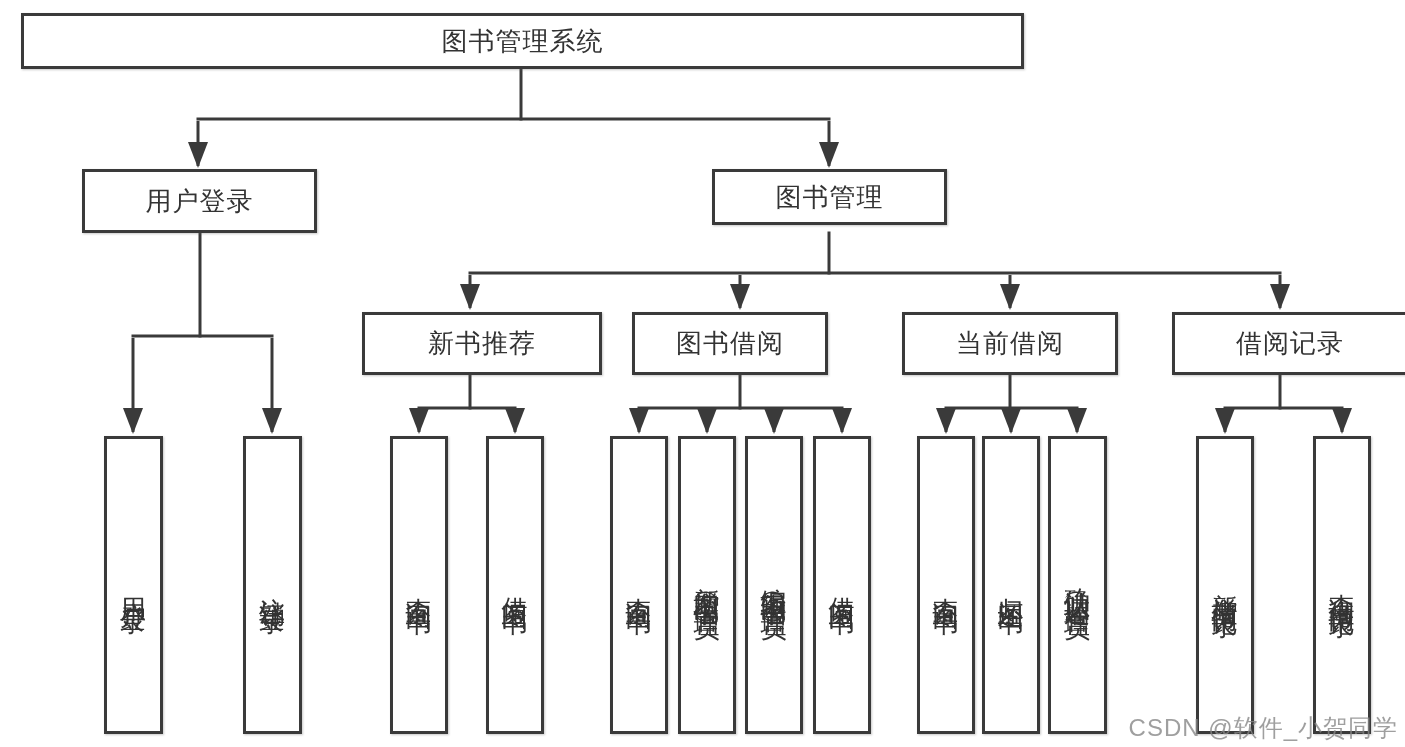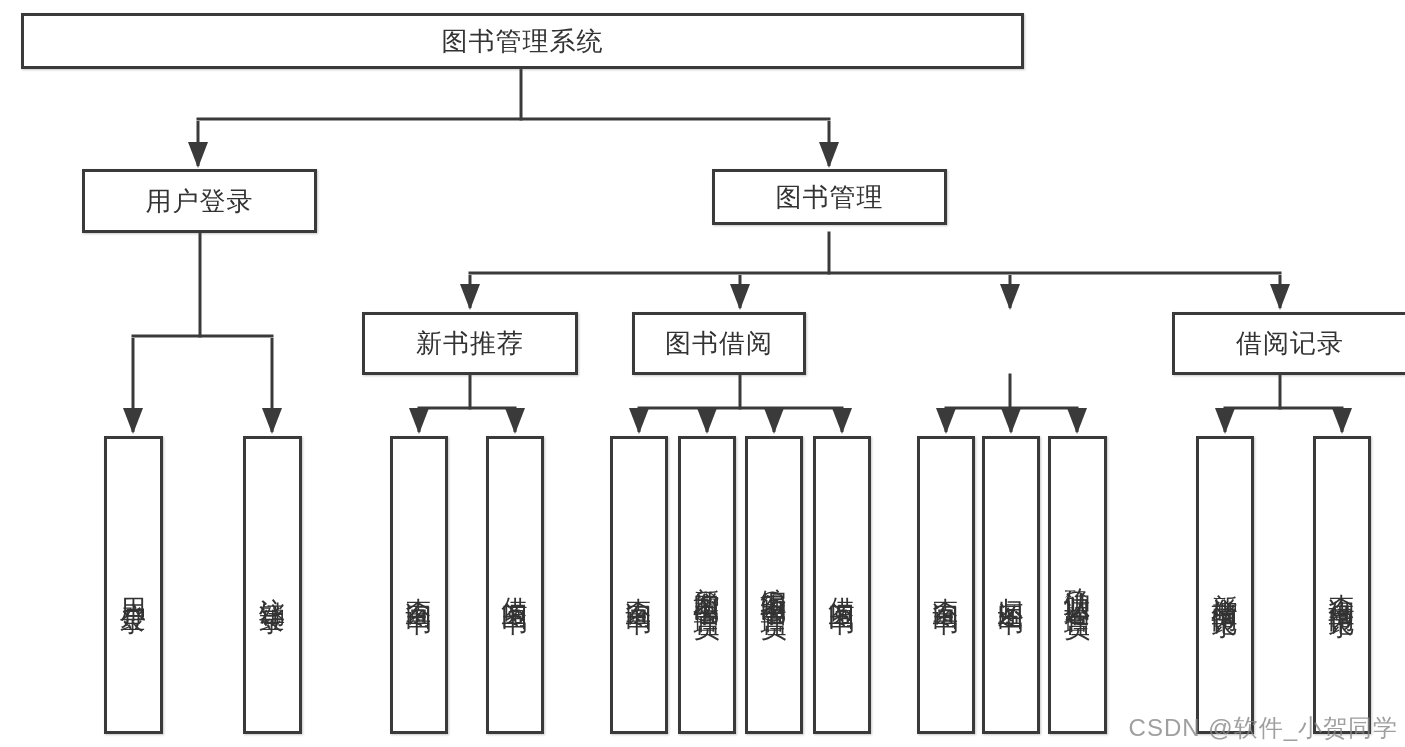--- a/index.html
+++ b/index.html
@@ -111,22 +111,23 @@
         <path d="M1342 410 V432" marker-end="url(#arw)" stroke-linecap="butt"></path>
       </g>
     </g>
   </svg>
 
   <div class="node h" style="left:21px; top:13px; width:1003px; height:56px">图书管理系统</div>
 
   <div class="node h" style="left:82px; top:169px; width:235px; height:64px">用户登录</div>
   <div class="node h" style="left:712px; top:169px; width:235px; height:56px">图书管理</div>
 
-  <div class="node h" style="left:362px; top:312px; width:216px; height:63px">新书推荐</div>
-  <div class="node h" style="left:632px; top:312px; width:174px; height:63px">图书借阅</div>
+  <div class="node h" style="left:362px; top:312px; width:240px; height:63px">新书推荐</div>
+  <div class="node h" style="left:632px; top:312px; width:196px; height:63px">图书借阅</div>
+  <div class="node h" style="left:902px; top:312px; width:216px; height:63px">当前借阅</div>
   <div class="node h" style="left:1172px; top:312px; width:236px; height:63px">借阅记录</div>
 
   <div class="node v" style="left:104px; top:436px; width:59px; height:298px">用户登录</div>
   <div class="node v" style="left:243px; top:436px; width:59px; height:298px">注销登录</div>
 
   <div class="node v" style="left:390px; top:436px; width:58px; height:298px">查询图书</div>
   <div class="node v" style="left:486px; top:436px; width:58px; height:298px">借阅图书</div>
 
   <div class="node v" style="left:610px; top:436px; width:58px; height:298px">查询图书</div>
   <div class="node v" style="left:678px; top:436px; width:58px; height:298px">新增图书（管理员）</div>

